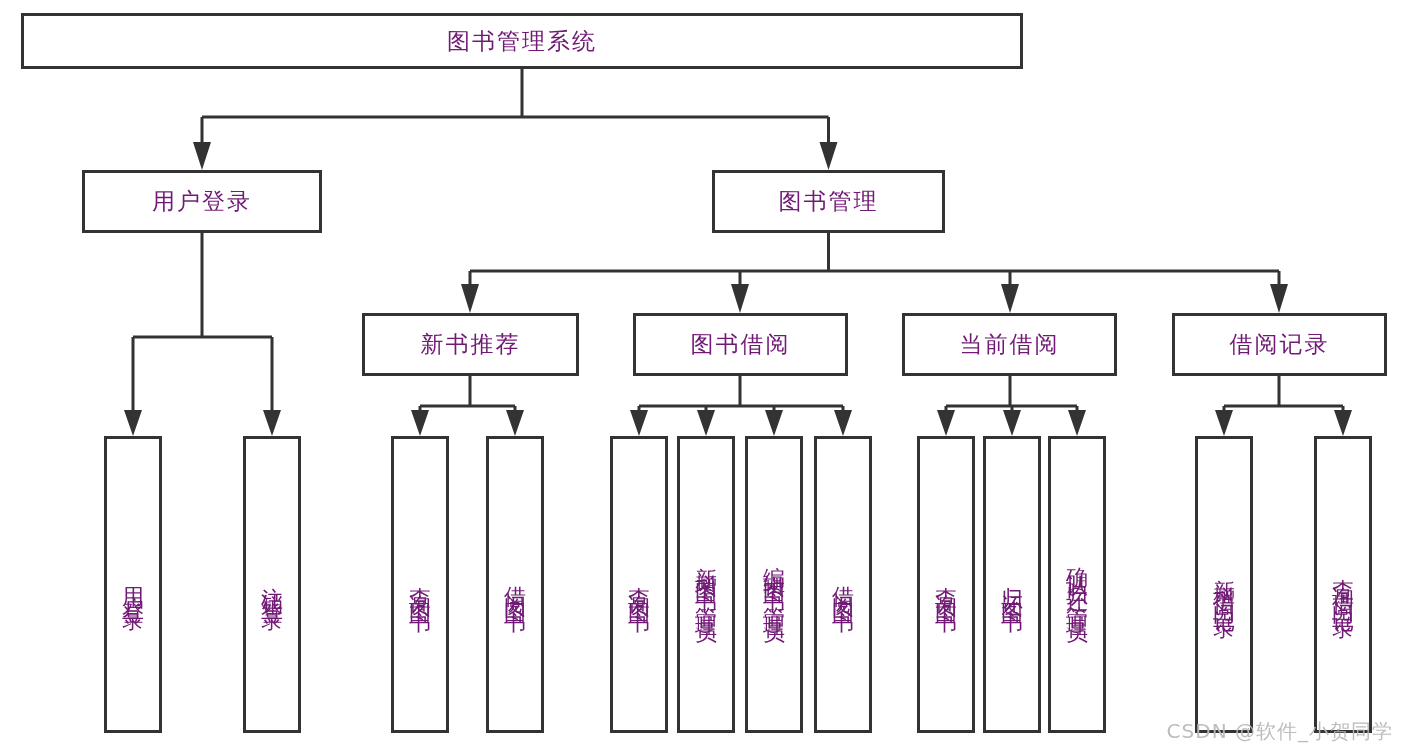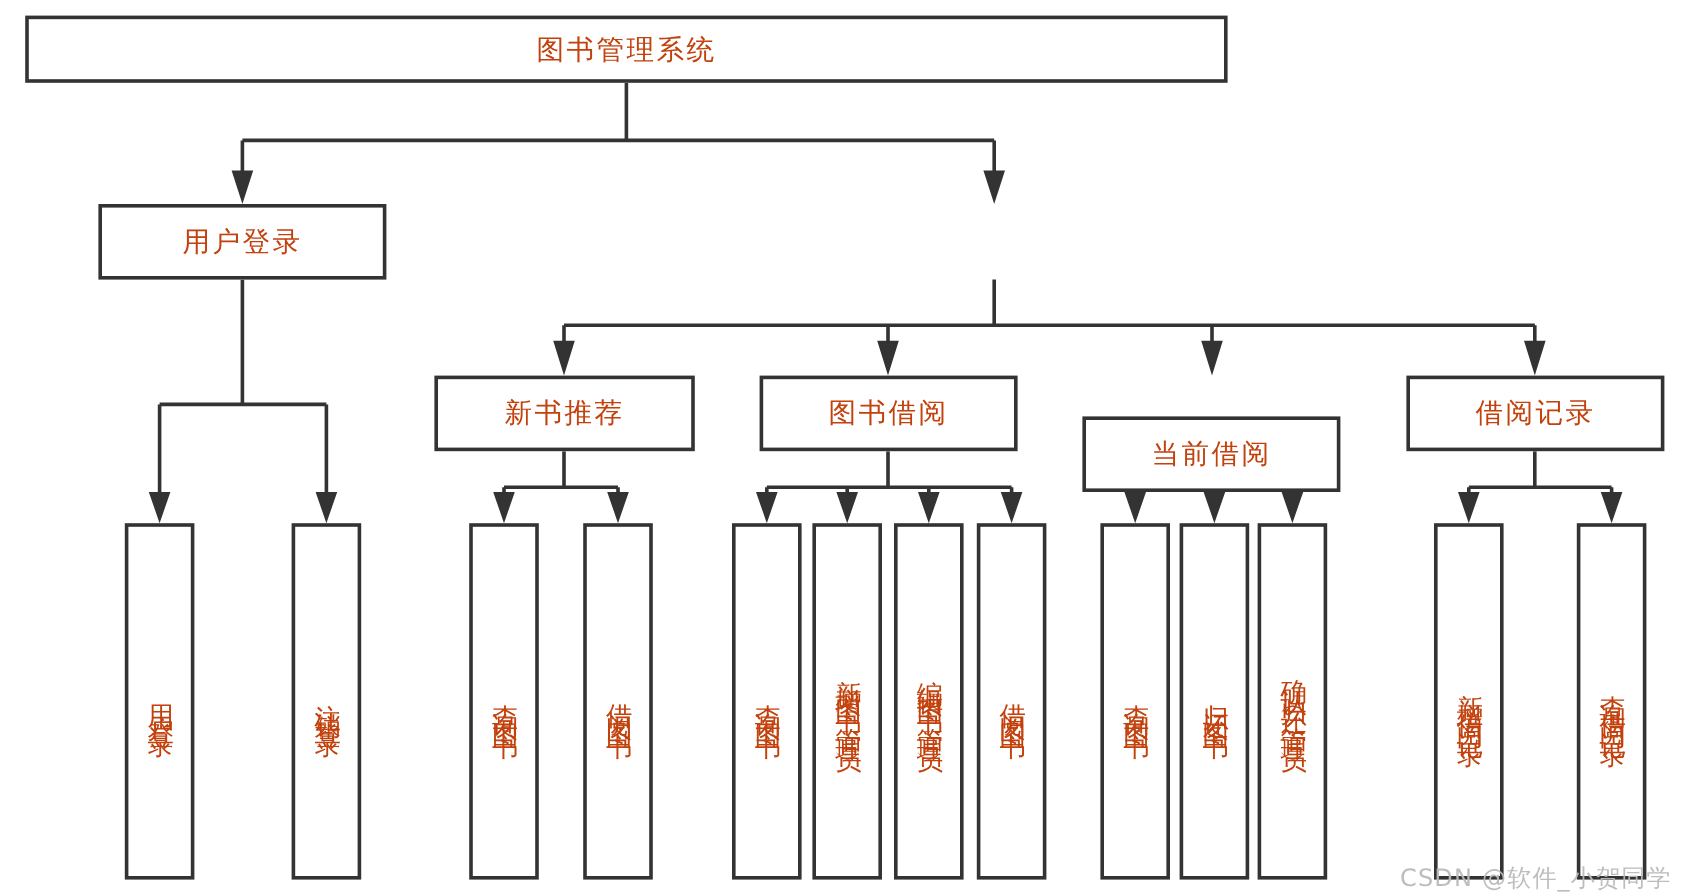--- a/index.html
+++ b/index.html
@@ -27,21 +27,21 @@
   }
   svg.connectors path.arrowheads {
     fill: #333333;
     stroke: none;
   }
 
   .node {
     position: absolute;
     background: #ffffff;
     border: 3px solid #333333;
-    color: #c2410c;
+    color: #701a75;
     display: flex;
     align-items: center;
     justify-content: center;
     z-index: 2;
   }
 
   .hnode {
     font-size: 23px;
     letter-spacing: 2px;
     white-space: nowrap;
@@ -71,21 +71,21 @@
     margin-top: 24px;
   }
 
   
   .n-root           { left: 21px;   top: 13px;  width: 1002px; height: 56px; }
   .n-user-login     { left: 82px;   top: 170px; width: 240px;  height: 63px; }
   .n-book-mgmt      { left: 712px;  top: 170px; width: 233px;  height: 63px; }
 
   .n-new-book-rec   { left: 362px;  top: 313px; width: 217px;  height: 63px; }
   .n-book-borrow    { left: 633px;  top: 313px; width: 215px;  height: 63px; }
-  .n-current-borrow { left: 902px;  top: 313px; width: 215px;  height: 63px; margin-top: 34px; }
+  .n-current-borrow { left: 902px;  top: 313px; width: 215px;  height: 63px; }
   .n-borrow-records { left: 1172px; top: 313px; width: 215px;  height: 63px; }
 
   .n-login      { left: 104px;  }
   .n-logout     { left: 243px;  }
   .n-nbr-query  { left: 391px;  }
   .n-nbr-borrow { left: 486px;  }
   .n-bb-query   { left: 610px;  }
   .n-bb-add     { left: 677px;  }
   .n-bb-edit    { left: 745px;  }
   .n-bb-borrow  { left: 814px;  }
@@ -157,20 +157,21 @@
       M1003,410 L1021,410 L1012,436 Z
       M1068,410 L1086,410 L1077,436 Z
       M1215,410 L1233,410 L1224,436 Z
       M1334,410 L1352,410 L1343,436 Z
     "></path>
   </svg>
 
   <div class="node hnode n-root">图书管理系统</div>
 
   <div class="node hnode n-user-login">用户登录</div>
+  <div class="node hnode n-book-mgmt">图书管理</div>
 
   <div class="node hnode n-new-book-rec">新书推荐</div>
   <div class="node hnode n-book-borrow">图书借阅</div>
   <div class="node hnode n-current-borrow">当前借阅</div>
   <div class="node hnode n-borrow-records">借阅记录</div>
 
   <div class="node vnode n-login">用户登录</div>
   <div class="node vnode n-logout">注销登录</div>
 
   <div class="node vnode n-nbr-query">查询图书</div>

